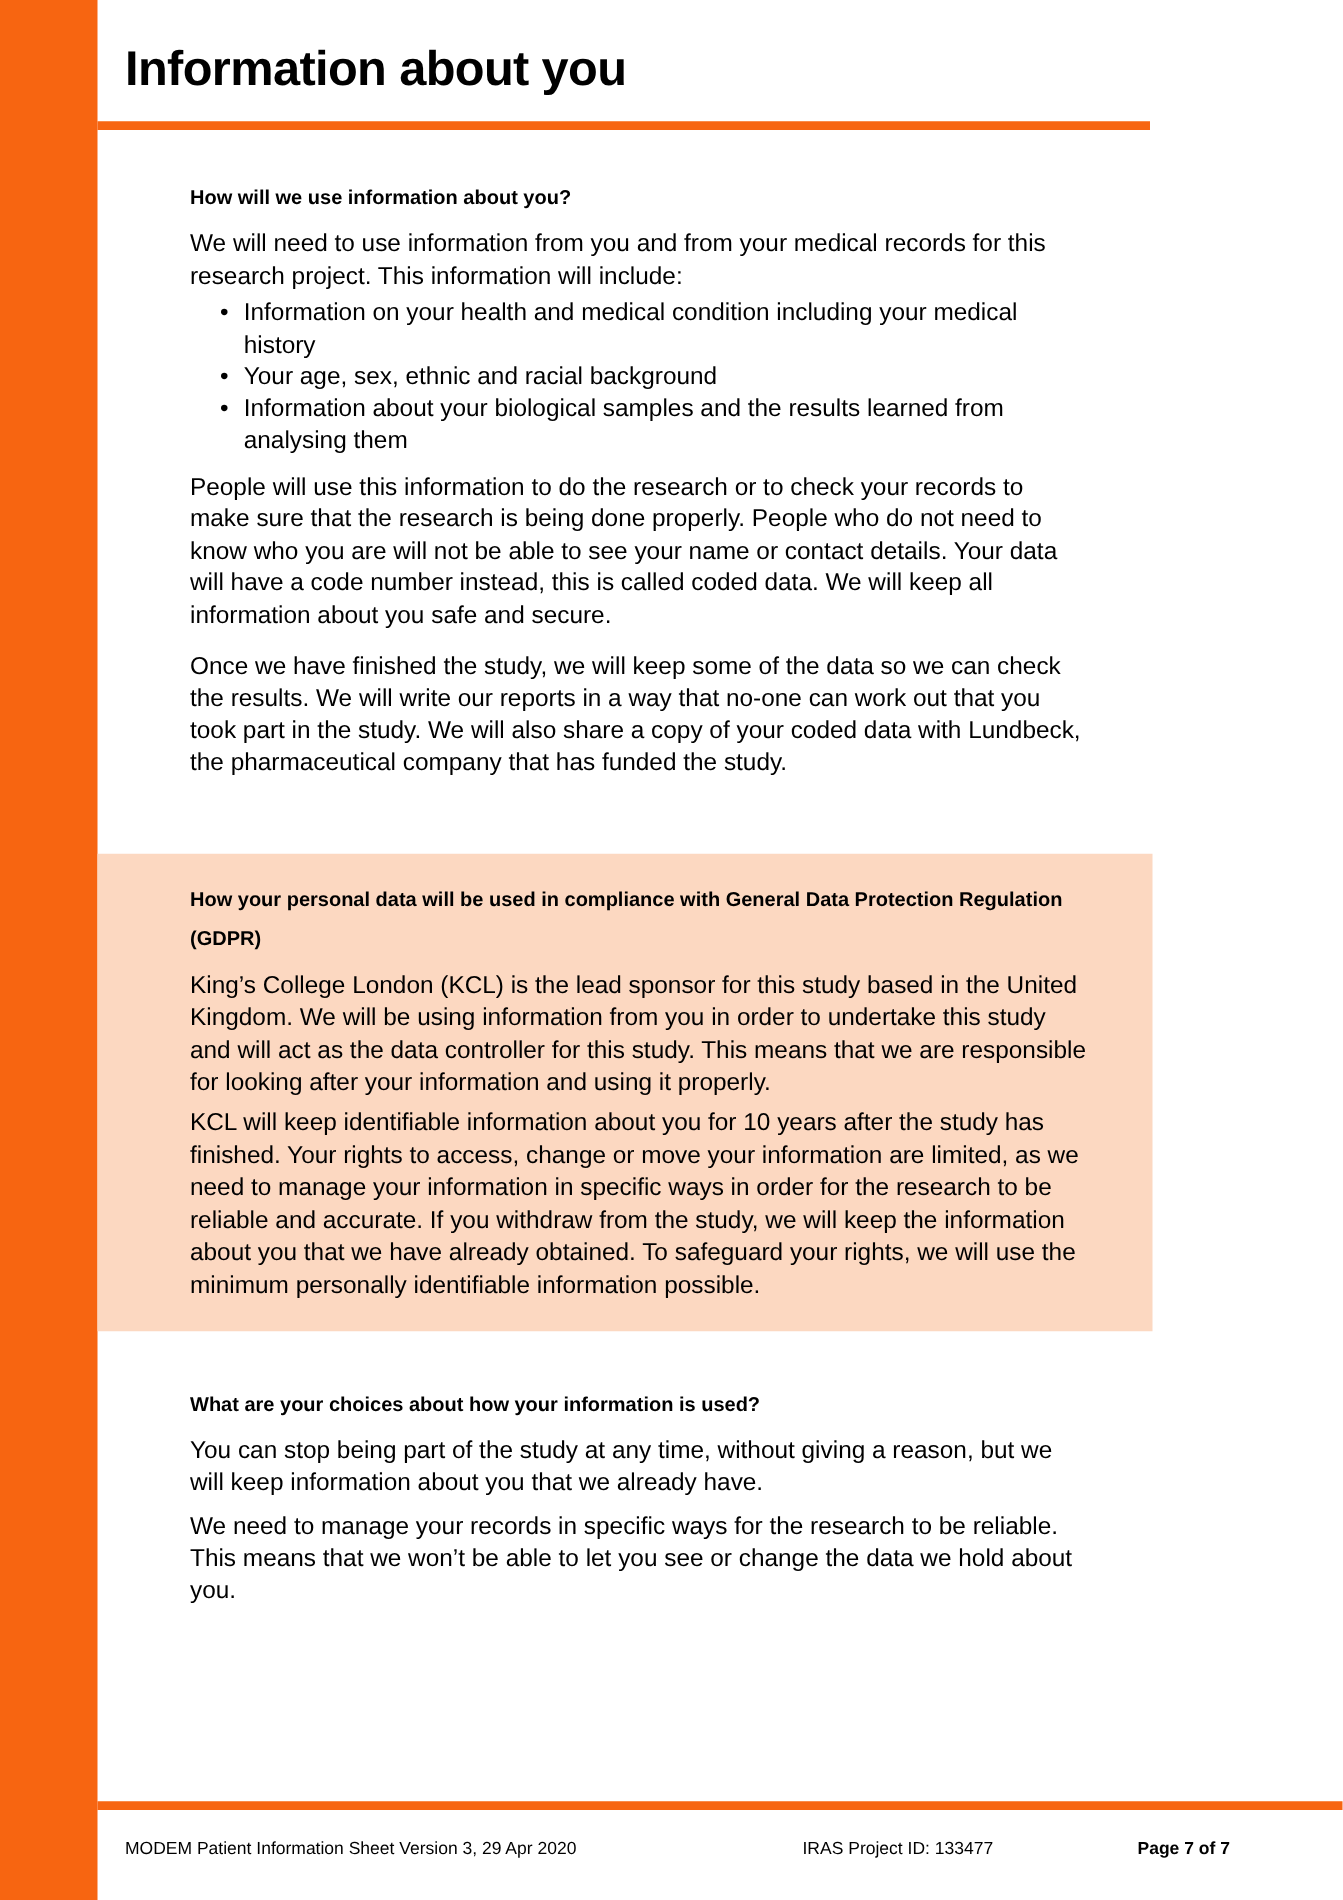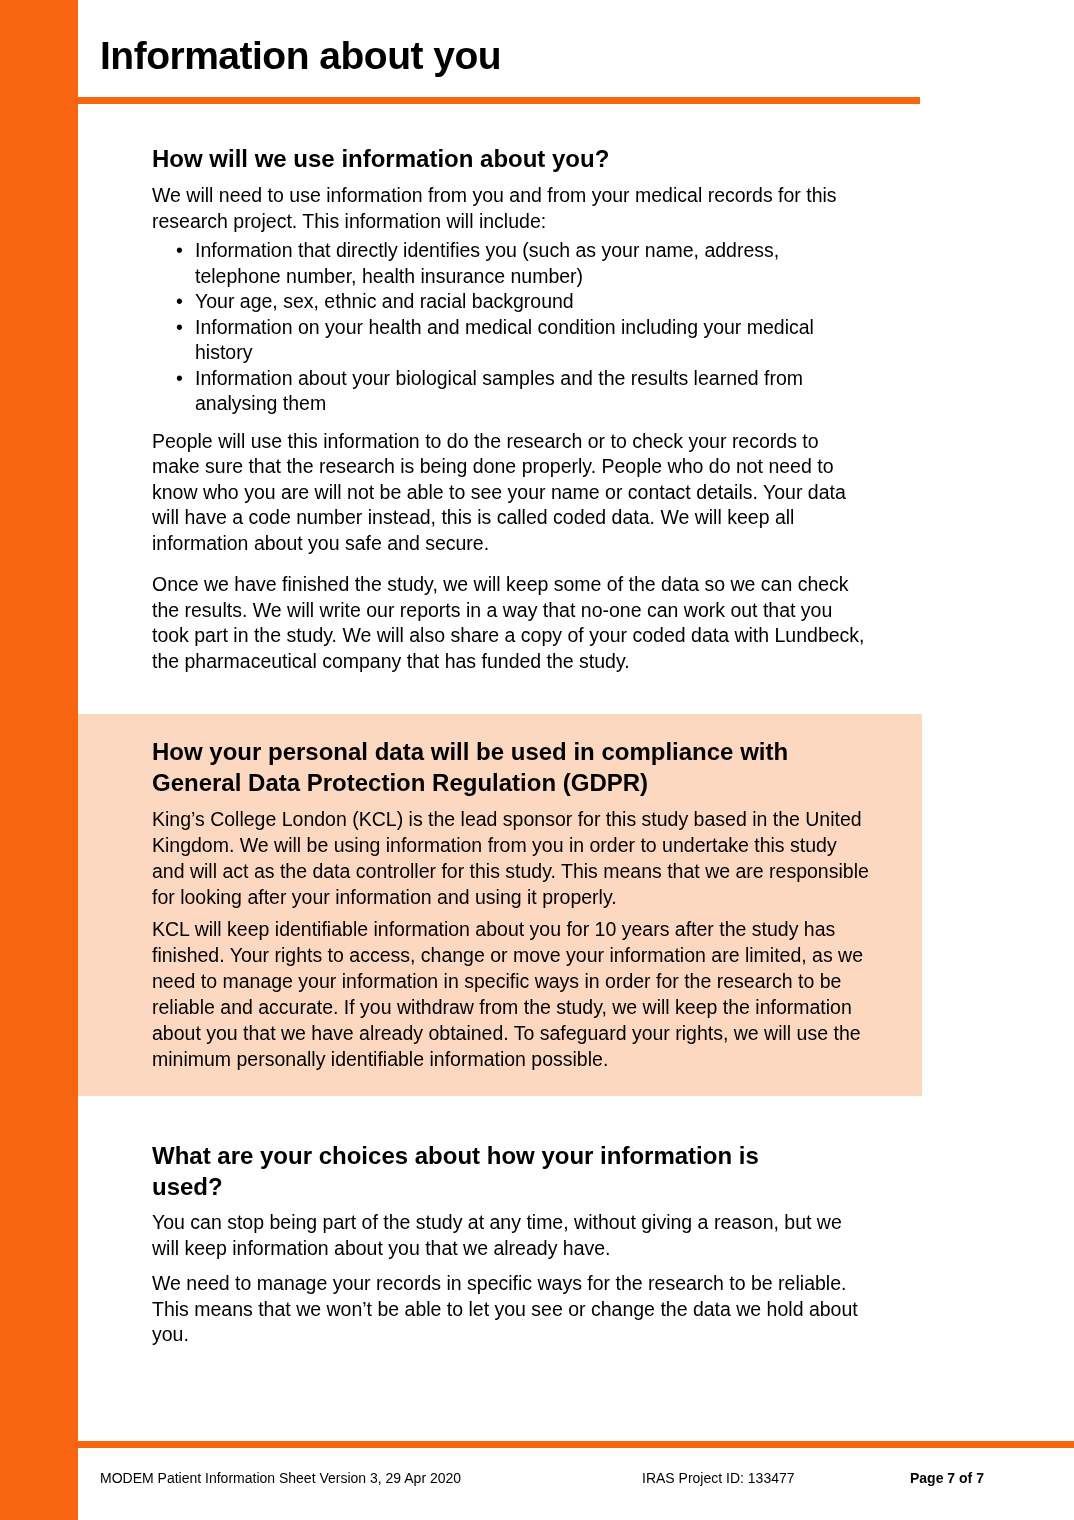--- a/index.html
+++ b/index.html
@@ -44,21 +44,21 @@
     background: var(--accent);
   }
   .content {
     margin-left: 74px;
     width: 718px;
     font-size: 19.5px;
     line-height: 25.5px;
   }
   h2 {
     margin: 0;
-    font-size: 24px;
+    font-size: 16px;
     line-height: 31px;
     font-weight: bold;
   }
   .section-use-info { margin-top: 39px; }
   .section-use-info h2 { margin-bottom: 9px; }
   .intro { margin: 0; }
   .bullet-list {
     list-style: none;
     margin: 4px 0 0 0;
     padding: 0;
@@ -69,21 +69,21 @@
   }
   .bullet-list li::before {
     content: "\2022";
     position: absolute;
     left: 24px;
     top: 0;
   }
   .para-1 { margin: 12px 0 16px 0; }
   .para-2 { margin: 10px 0 0 0; }
   .gdpr-box {
-    margin-top: 40px;
+    margin-top: 60px;
     width: 844px;
     background: var(--peach);
     padding: 22px 0 24px 0;
   }
   .gdpr-box h2 { max-width: 700px; margin-bottom: 8px; }
   .gdpr-box .content { line-height: 26px; }
   .gdpr-box .para-1 { margin: 0; }
   .gdpr-box .para-2 { margin: 6px 0 0 0; }
   .section-choices { margin-top: 44px; }
   .section-choices h2 { max-width: 660px; margin-bottom: 8px; }
@@ -112,23 +112,22 @@
 
 <div class="page">
 
   <h1 class="page-title">Information about you</h1>
   <div class="title-rule"></div>
 
   <section class="content section-use-info">
     <h2>How will we use information about you?</h2>
     <p class="intro">We will need to use information from you and from your medical records for this research project. This information will include:</p>
     <ul class="bullet-list">
-      <li>Information that directly identifies you (such as your name, address, telephone number, health insurance number)</li>
+      <li>Information on your health and medical condition including your medical history</li>
       <li>Your age, sex, ethnic and racial background</li>
-      <li>Information on your health and medical condition including your medical history</li>
       <li>Information about your biological samples and the results learned from analysing them</li>
     </ul>
     <p class="para-1">People will use this information to do the research or to check your records to make sure that the research is being done properly. People who do not need to know who you are will not be able to see your name or contact details. Your data will have a code number instead, this is called coded data. We will keep all information about you safe and secure.</p>
     <p class="para-2">Once we have finished the study, we will keep some of the data so we can check the results. We will write our reports in a way that no-one can work out that you took part in the study. We will also share a copy of your coded data with Lundbeck, the pharmaceutical company that has funded the study.</p>
   </section>
 
   <div class="gdpr-box">
     <div class="content">
       <h2>How your personal data will be used in compliance with General Data Protection Regulation (GDPR)</h2>
       <p class="para-1">King’s College London (KCL) is the lead sponsor for this study based in the United Kingdom. We will be using information from you in order to undertake this study and will act as the data controller for this study. This means that we are responsible for looking after your information and using it properly.</p>

